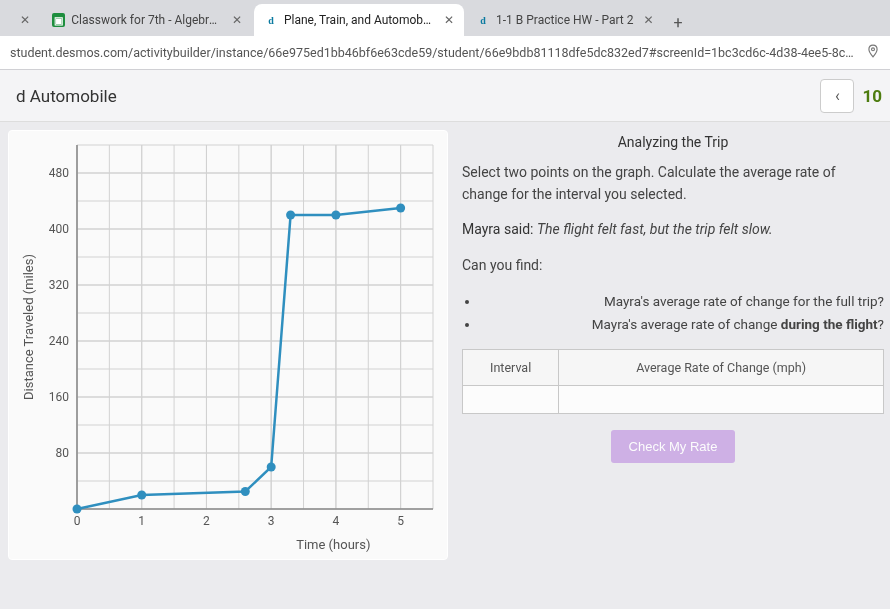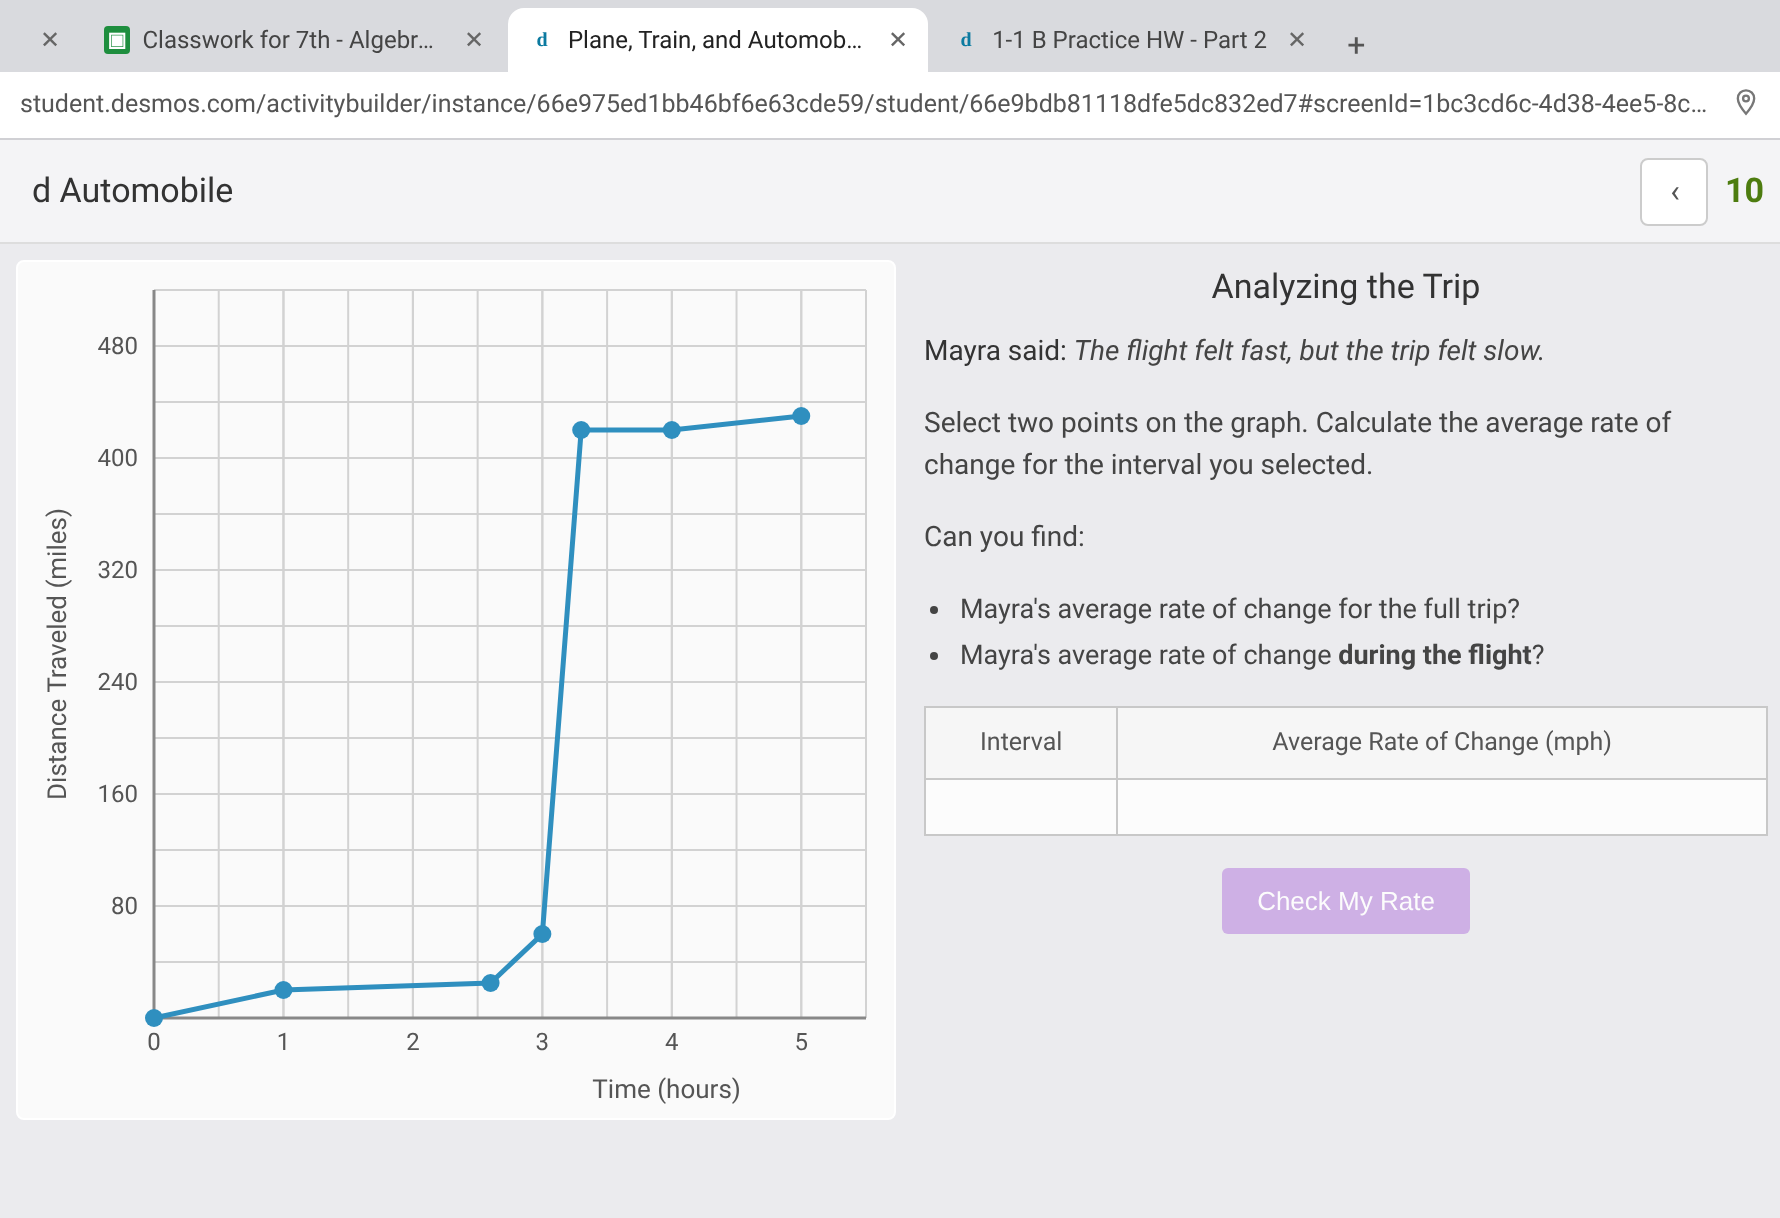--- a/index.html
+++ b/index.html
@@ -28,27 +28,27 @@
   .nav-btn { border: 1px solid #ccc; background: #fff; width: 34px; height: 34px; border-radius: 4px; display: flex; align-items: center; justify-content: center; font-size: 16px; color: #555; margin-right: 4px; }
   .screen-num { font-size: 17px; color: #4d7c0f; padding: 0 4px; font-weight: bold; }
 
   
   .main { display: flex; padding: 8px 6px 0 8px; gap: 14px; height: calc(609px - 36px - 34px - 52px); background: #ebebee; }
   .left { width: 440px; flex-shrink: 0; }
   .right { flex: 1; padding-top: 0; }
 
   .chart-wrap { background: #fafafa; border: 1px solid #fff; border-radius: 4px; padding: 4px 6px 0 6px; height: 430px; position: relative; }
 
-  .section-title { text-align: center; font-size: 17px; color: #333; margin-bottom: 12px; margin-top: 4px; font-weight: 400;}
+  .section-title { text-align: center; font-size: 14px; color: #333; margin-bottom: 12px; margin-top: 4px; font-weight: 400;}
 
   .prompt { font-size: 14px; color: #444; line-height: 1.55; }
   .prompt .lead { color: #333; }
   .prompt .quote { font-style: italic; }
   .prompt p { margin-bottom: 14px; }
-  .prompt ul { margin: 4px 0 14px 18px; }
+  .prompt ul { margin: 4px 0 14px 18px; text-align: right; }
   .prompt li { margin-bottom: 2px; font-size: 13.5px;}
   .prompt strong { font-weight: 700; }
 
   table.ans { border-collapse: collapse; width: 100%; margin-bottom: 16px; background: #f6f6f6; padding-left: 44px;}
   table.ans th, table.ans td { border: 1px solid #c8c8c8; padding: 8px 6px; font-size: 12.5px; font-weight: 400; color: #555; text-align: center; }
   table.ans td { height: 28px; background:#fcfcfc;}
 
   .check-btn { display: block; margin: 0 auto; background: #c9a6e4; color: #fff; border: none; padding: 9px 18px; font-size: 13px; border-radius: 3px; opacity: 0.85; }
 
   
@@ -193,24 +193,24 @@
             <circle cx="320.90909090909093" cy="80" r="4.5"></circle>
             <circle cx="385.6363636363636" cy="73" r="4.5"></circle>
           </g>
         </svg>
     </div>
   </div>
 
   <div class="right">
     <h2 class="section-title">Analyzing the Trip</h2>
     <div class="prompt">
+      <p>Select two points on the graph. Calculate the average rate of change for the interval you selected.</p>
       <p>
         <span class="lead">Mayra said: </span><span class="quote">The flight felt fast, but the trip felt slow.</span>
       </p>
-      <p>Select two points on the graph. Calculate the average rate of change for the interval you selected.</p>
       <p>Can you find:</p>
       <ul>
         <li>Mayra's average rate of change for the full trip?</li>
         <li>
           <span>Mayra's average rate of change </span><strong>during the flight</strong><span>?</span>
         </li>
       </ul>
       <table class="ans">
         <tbody>
             <tr>

